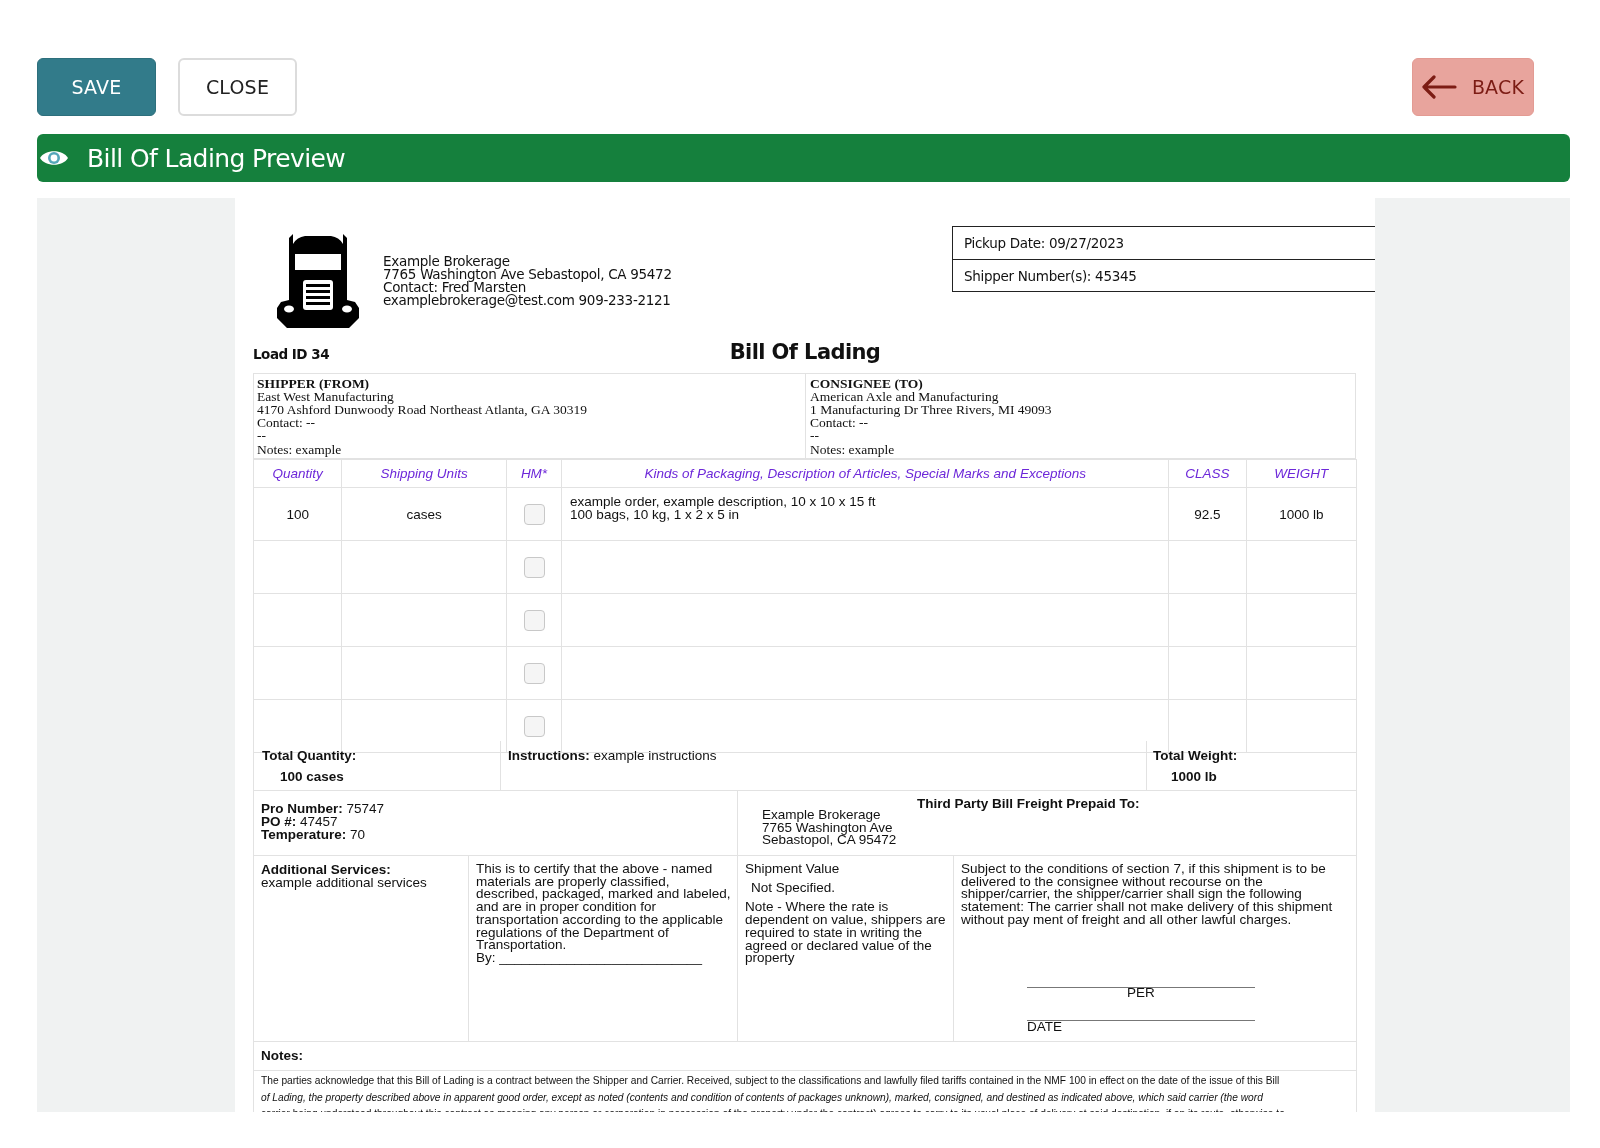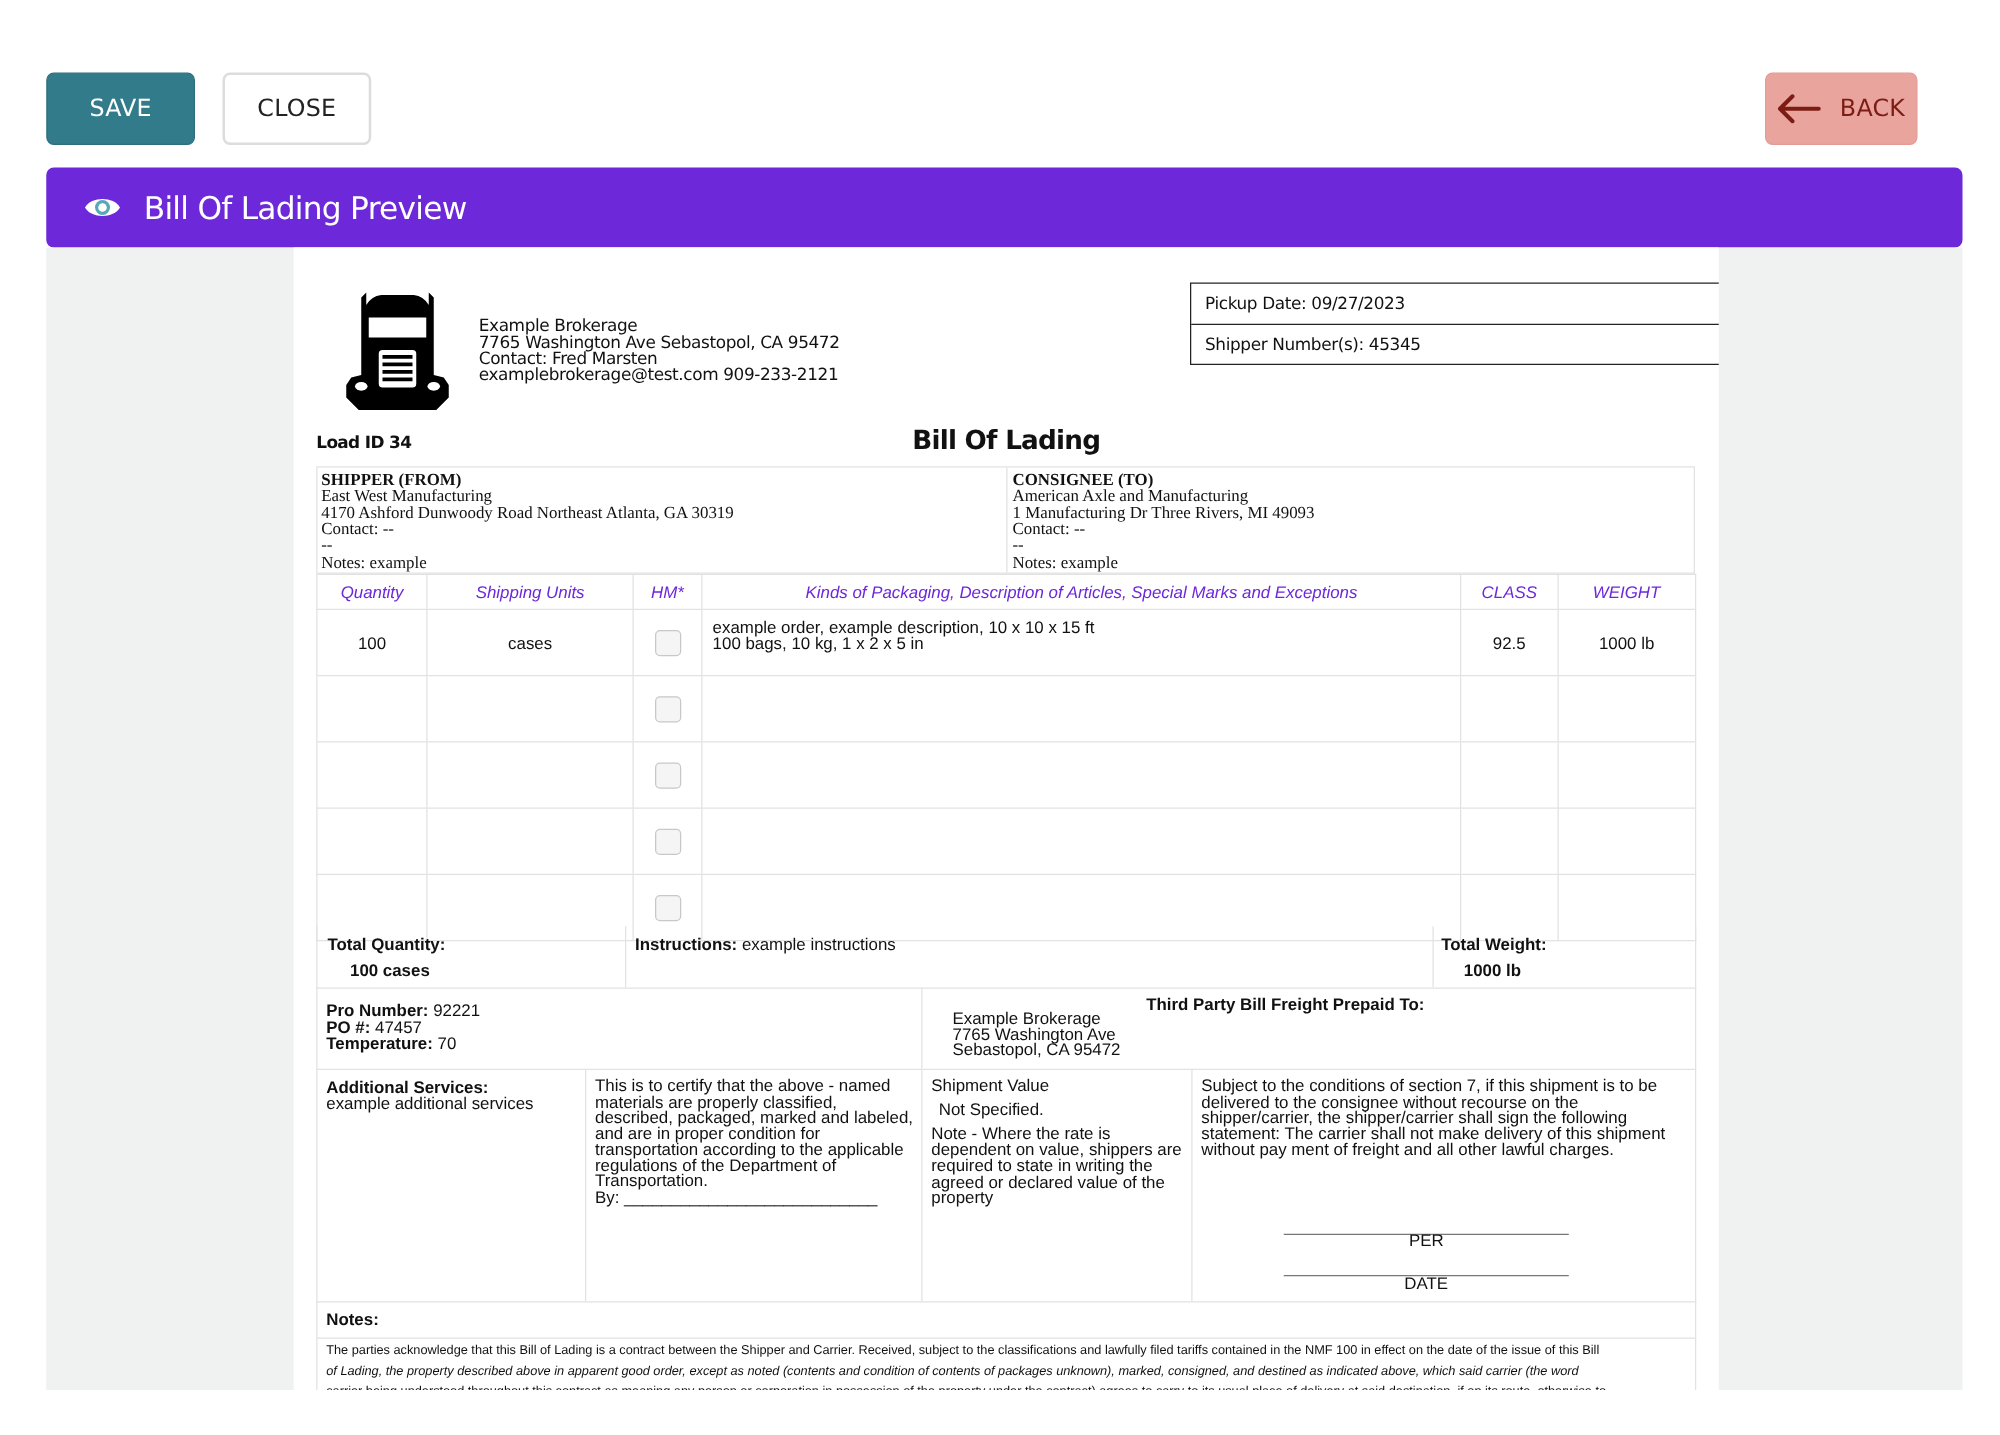--- a/index.html
+++ b/index.html
@@ -7,22 +7,22 @@
     body { font-family: "Liberation Sans", sans-serif; color: #111; position: relative; }
 
     .toolbar { position: absolute; top: 58px; left: 37px; right: 66px; height: 58px; }
     .btn { position: absolute; top: 0; height: 58px; border-radius: 6px; font-family: "DejaVu Sans", sans-serif;
            font-size: 19px; display: flex; align-items: center; justify-content: center; cursor: pointer; letter-spacing: 0.2px; }
     .btn-save { left: 0; width: 119px; background: #327b8a; color: #fff; border: 1px solid #2d6f7c; }
     .btn-close { left: 141px; width: 119px; background: #fff; color: #222; border: 2px solid #dcdcdc; }
     .btn-back { right: 0; width: 122px; background: #e8a49d; color: #7c1c14; border: 1px solid #e39b93; gap: 14px; }
     .btn-back svg { width: 36px; height: 24px; }
 
-    .panel-header { position: absolute; top: 134px; left: 37px; width: 1533px; height: 64px; background: #6d28d9;
-                    border-radius: 6px; display: flex; align-items: center; padding-left: 30px; color: #fff; }
+    .panel-header { position: absolute; top: 134px; left: 37px; width: 1533px; height: 48px; background: #15803d;
+                    border-radius: 6px; display: flex; align-items: center; padding-left: 2px; color: #fff; }
     .panel-header svg { width: 30px; height: 22px; margin-right: 18px; }
     .panel-header .title { font-family: "DejaVu Sans", sans-serif; font-size: 25px; letter-spacing: -0.6px; }
 
     .panel-body { position: absolute; top: 198px; left: 37px; width: 1533px; height: 942px; background: #f0f2f2; }
     .page { position: absolute; top: 198px; left: 235px; width: 1140px; height: 942px; background: #fff; overflow: hidden; }
 
     .truck { position: absolute; left: 40px; top: 32px; width: 86px; height: 98px; }
     .company { position: absolute; left: 148px; top: 57px; font-family: "DejaVu Sans", sans-serif; font-size: 13.5px;
                line-height: 13px; letter-spacing: -0.3px; color: #111; }
     .pickup-box { position: absolute; left: 717px; top: 28px; width: 468px; border: 1px solid #222; }
@@ -206,21 +206,21 @@
       <span class="b">Instructions:</span>
       <span>example instructions</span>
     </div>
     <div class="abs b" style="left:899px; top:7px; font-size:13.5px;">Total Weight:</div>
     <div class="abs b" style="left:917px; top:28px; font-size:13.5px;">1000 lb</div>
   </div>
 
   <div class="abs" style="left:18px; top:592px; width:1104px; height:66px; border:1px solid #e2e2e2; border-top:none;">
     <div class="abs" style="left:483px; top:0; bottom:0; border-left:1px solid #e2e2e2;"></div>
     <div class="abs" style="left:7px; top:12px; font-size:13.5px; line-height:13px;">
-      <div><span class="b">Pro Number:</span> <span>92221</span></div>
+      <div><span class="b">Pro Number:</span> <span>75747</span></div>
       <div><span class="b">PO #:</span> <span>47457</span></div>
       <div><span class="b">Temperature:</span> <span>70</span></div>
     </div>
     <div class="abs b" style="left:663px; top:6px; font-size:13.5px;">Third Party Bill Freight Prepaid To:</div>
     <div class="abs" style="left:508px; top:19px; font-size:13.5px; line-height:12.5px;">
       <div>Example Brokerage</div>
       <div>7765 Washington Ave</div>
       <div>Sebastopol, CA 95472</div>
     </div>
   </div>
@@ -245,21 +245,21 @@
       <div style="margin:6px 0 7px 6px;">Not Specified.</div>
       <div>Note - Where the rate is dependent on value, shippers are required to state in writing the agreed or declared value of the property</div>
     </div>
 
     <div class="abs" style="left:707px; top:7px; width:392px; font-size:13.5px; line-height:12.7px;">
       <div>Subject to the conditions of section 7, if this shipment is to be delivered to the consignee without recourse on the shipper/carrier, the shipper/carrier shall sign the following statement: The carrier shall not make delivery of this shipment without pay ment of freight and all other lawful charges.</div>
     </div>
     <div class="sigline" style="left:773px; top:131px;"></div>
     <div class="abs" style="left:773px; width:228px; top:129px; text-align:center; font-size:13.5px;">PER</div>
     <div class="sigline" style="left:773px; top:164px;"></div>
-    <div class="abs" style="left:773px; width:228px; top:163px; text-align:center; font-size:13.5px;">DATE</div>
+    <div class="abs" style="left:773px; width:228px; top:163px; font-size:13.5px;">DATE</div>
   </div>
 
   <div class="abs" style="left:18px; top:843px; width:1104px; height:30px; border:1px solid #e2e2e2; border-top:none;">
     <div class="abs b" style="left:7px; top:7px; font-size:13.5px;">Notes:</div>
   </div>
 
   <div class="abs legal" style="left:18px; top:873px; width:1104px; height:80px; border-left:1px solid #e2e2e2; border-right:1px solid #e2e2e2; padding:2px 7px 0;">
     <div style="white-space:nowrap;">The parties acknowledge that this Bill of Lading is a contract between the Shipper and Carrier. Received, subject to the classifications and lawfully filed tariffs contained in the NMF 100 in effect on the date of the issue of this Bill</div>
     <div style="white-space:nowrap;font-style:italic;">of Lading, the property described above in apparent good order, except as noted (contents and condition of contents of packages unknown), marked, consigned, and destined as indicated above, which said carrier (the word</div>
     <div style="white-space:nowrap;">carrier being understood throughout this contract as meaning any person or corporation in possession of the property under the contract) agrees to carry to its usual place of delivery at said destination, if on its route, otherwise to</div>

